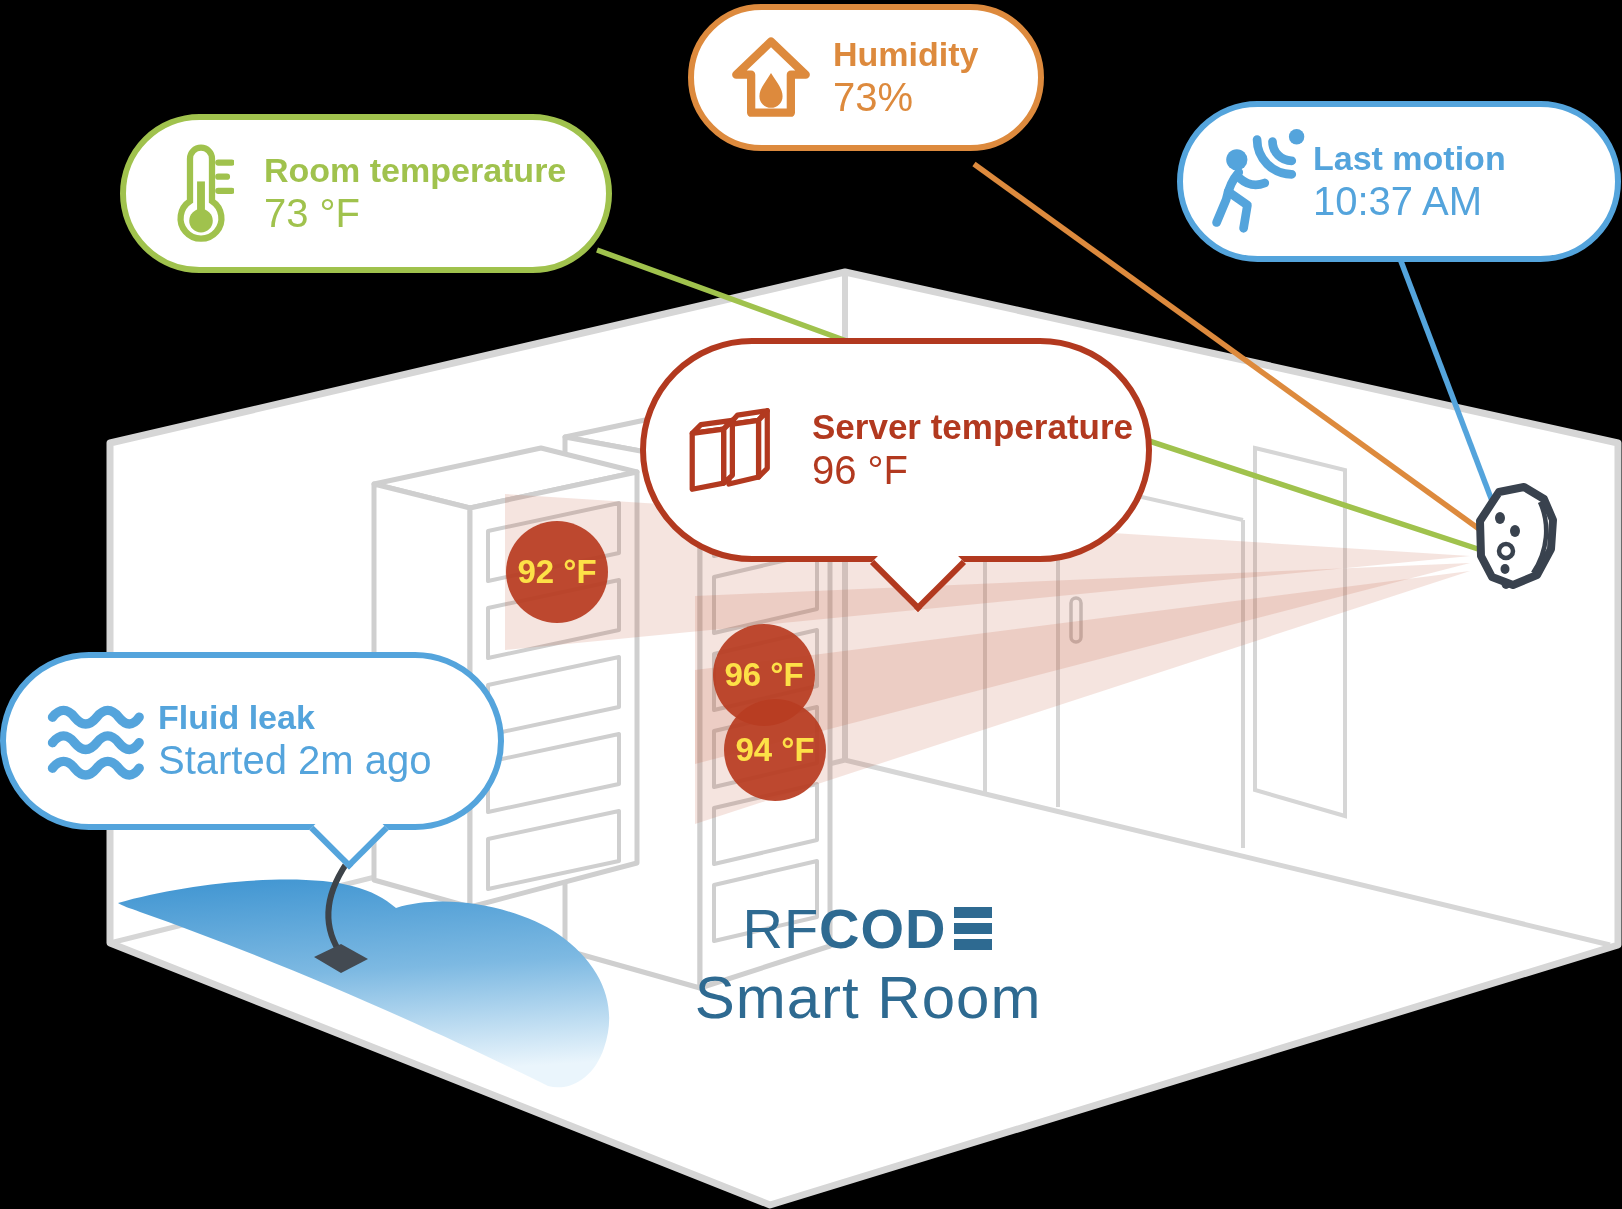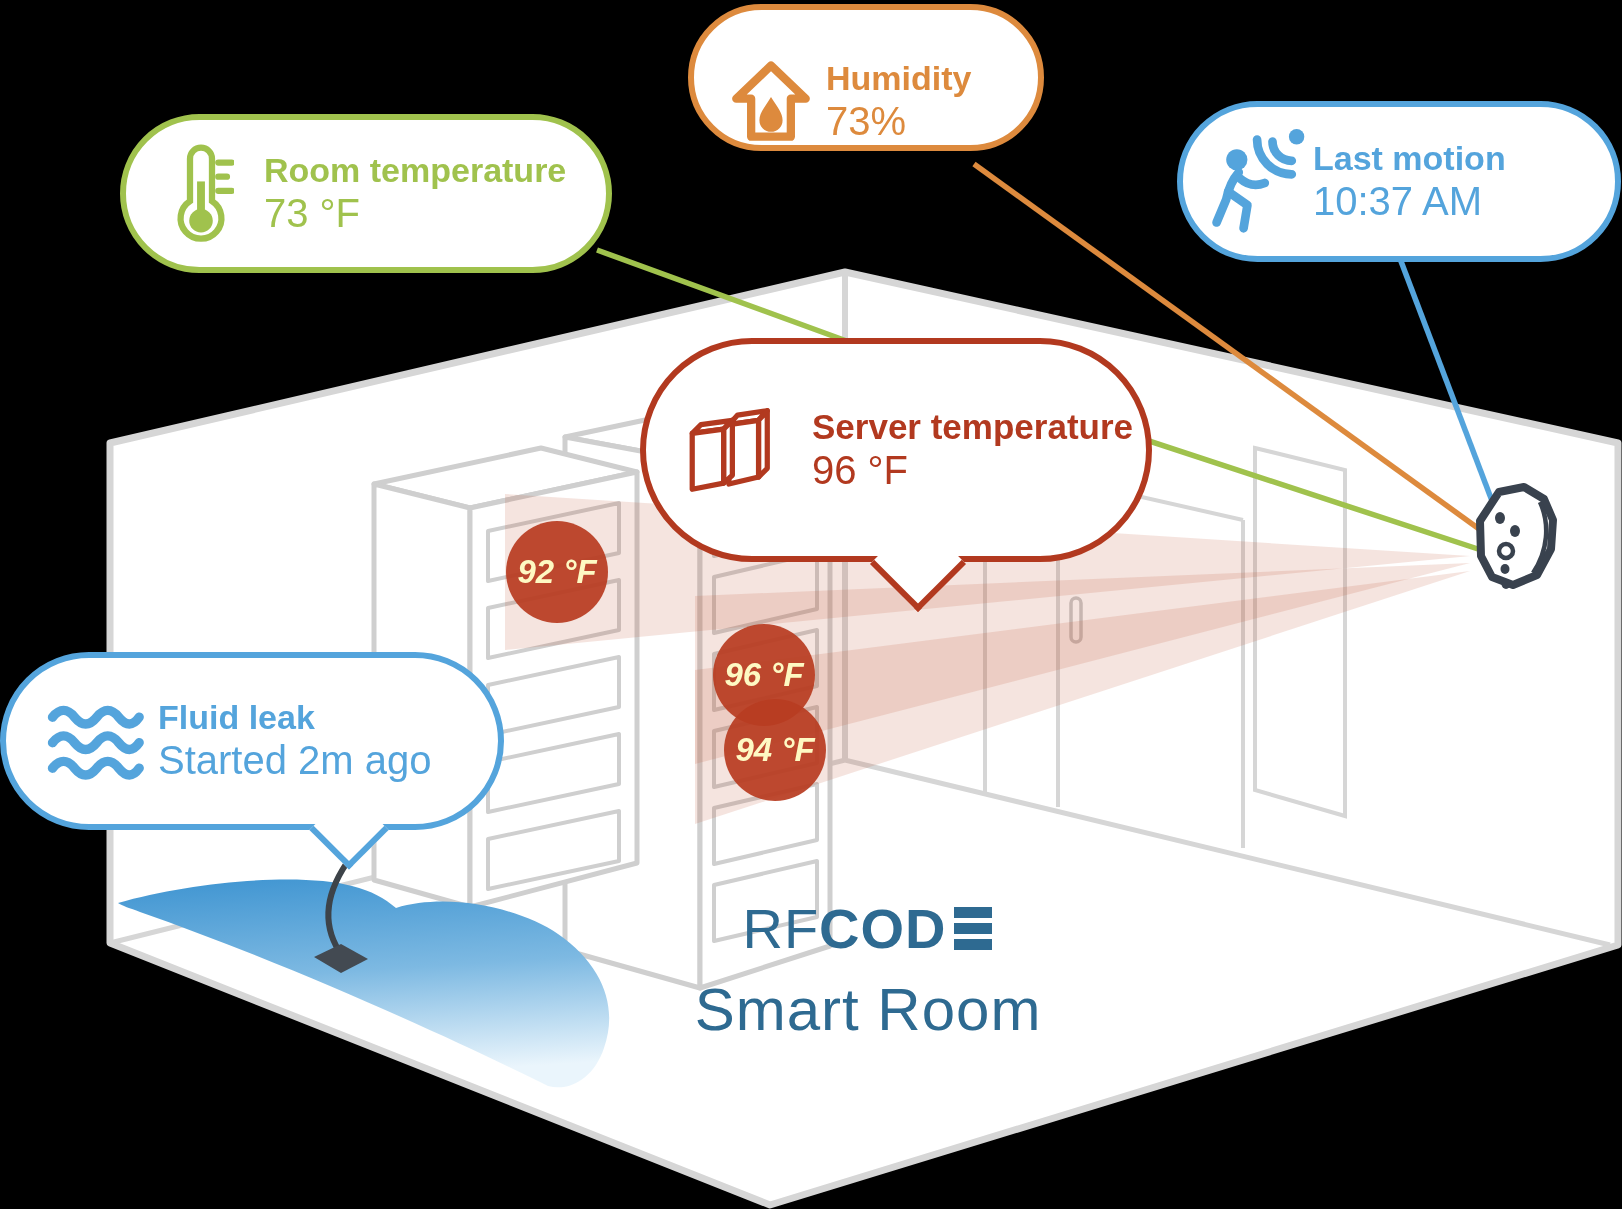--- a/index.html
+++ b/index.html
@@ -20,50 +20,50 @@
   }
   #room-svg{position:absolute;left:0;top:0;z-index:1;}
   .bubble{
     position:absolute;background:#fff;display:flex;align-items:center;
     box-sizing:border-box;z-index:3;
   }
   .bubble .txt{display:flex;flex-direction:column;line-height:1.18;}
   .b-title{font-weight:bold;font-size:34px;}
   .b-value{font-weight:normal;font-size:40px;}
   .bubble.green{left:120px;top:97px;width:492px;height:159px;border:6px solid var(--green);border-radius:80px;padding-left:42px;gap:30px;color:var(--green);margin-top:17px;}
-  .bubble.orange{left:688px;top:4px;width:356px;height:147px;border:6px solid var(--orange);border-radius:74px;padding-left:34px;gap:12px;color:var(--orange);align-items:flex-end;}
+  .bubble.orange{left:688px;top:4px;width:356px;height:147px;border:6px solid var(--orange);border-radius:74px;padding-left:34px;gap:19px;color:var(--orange);}
   .bubble.bluem{left:1177px;top:101px;width:444px;height:161px;border:6px solid var(--blue);border-radius:81px;padding-left:22px;gap:0;color:var(--blue);}
   .bubble.red{left:640px;top:338px;width:512px;height:224px;border:6px solid var(--red);border-radius:112px;padding-left:34px;gap:36px;color:var(--red);}
   .bubble.red .b-title{font-size:35px;}
   .bubble.bluef{left:0;top:652px;width:504px;height:178px;border:6px solid var(--blue);border-radius:89px;padding-left:38px;gap:12px;color:var(--blue);}
   
   .tail::after{
     content:"";position:absolute;background:#fff;transform:rotate(45deg);
   }
   .bubble.red.tail::after{
     width:62px;height:62px;bottom:-42px;left:238px;
     border-right:6px solid var(--red);border-bottom:6px solid var(--red);
   }
   .bubble.bluef.tail::after{
     width:50px;height:50px;bottom:-34px;left:315px;
     border-right:6px solid var(--blue);border-bottom:6px solid var(--blue);
   }
   .temp-circle{
     position:absolute;width:102px;height:102px;border-radius:50%;
-    background:rgba(184,60,33,0.93);color:#fef9c3;font-weight:bold;font-size:33px;
-    display:flex;align-items:center;justify-content:center;z-index:2;font-style:italic;
+    background:rgba(184,60,33,0.93);color:#fde047;font-weight:bold;font-size:33px;
+    display:flex;align-items:center;justify-content:center;z-index:2;
   }
   #logo{
     position:absolute;left:618px;top:896px;width:500px;text-align:center;z-index:2;color:var(--logo);
   }
   #brand-line{display:flex;align-items:center;justify-content:center;font-size:56px;letter-spacing:1px;}
   #brand-line .rf{font-weight:normal;}
   #brand-line .cod{font-weight:bold;}
   #brand-line svg{margin-left:7px;}
-  #subtitle-line{font-size:60px;font-weight:normal;margin-top:14px;letter-spacing:1px;}
+  #subtitle-line{font-size:60px;font-weight:normal;margin-top:2px;letter-spacing:1px;}
 </style>
 </head>
 <body>
 
 <div id="stage">
 
   <svg id="room-svg" width="1622" height="1209" viewBox="0 0 1622 1209">
     <defs>
       <linearGradient id="pg" x1="0" y1="0" x2="0.15" y2="1">
         <stop offset="0" stop-color="#3e94d1"></stop>

